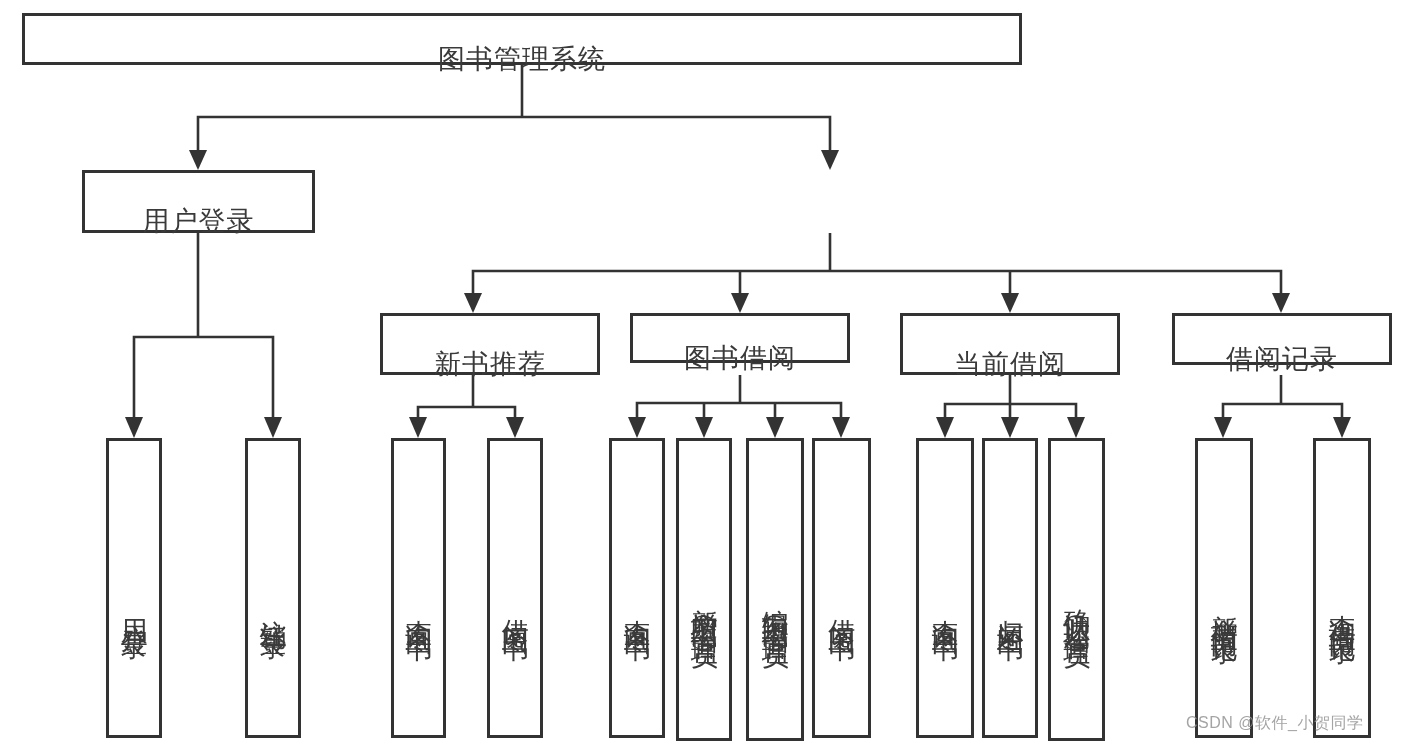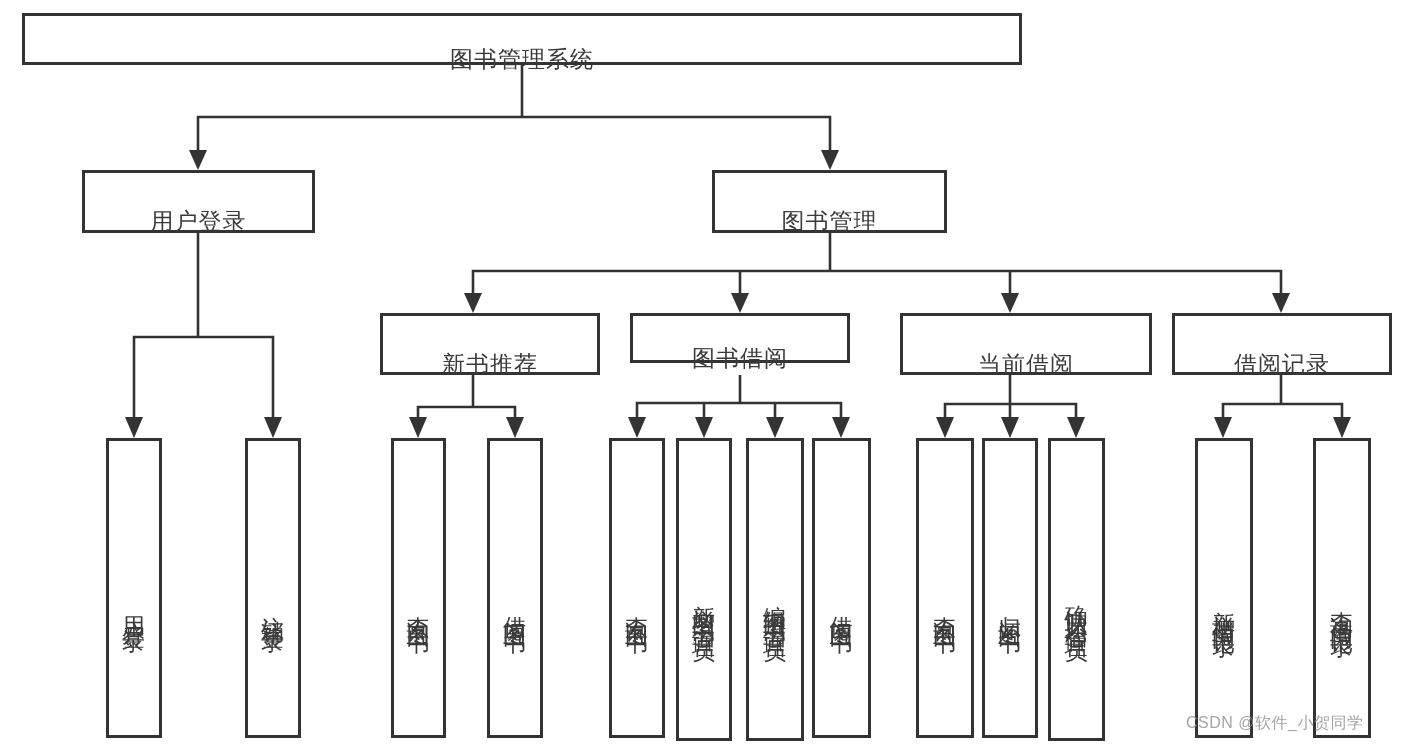--- a/index.html
+++ b/index.html
@@ -27,21 +27,21 @@
     position: absolute;
     box-sizing: border-box;
     background: #ffffff;
     border: 3px solid #333333;
     display: flex;
     align-items: center;
     justify-content: center;
   }
   .node .lbl {
     color: #3a3a3a;
-    font-size: 23px;
+    font-size: 27px;
     letter-spacing: 1px;
     white-space: nowrap;
     line-height: 1;
     margin-top: 40px;
   }
   .vnode .lbl {
     writing-mode: vertical-rl;
     text-orientation: mixed;
     letter-spacing: 5px;
     white-space: normal;
@@ -115,34 +115,31 @@
     </g>
   </svg>
 
   <div class="node" style="left:22px; top:13px; width:1000px; height:52px;">
     <span class="lbl">图书管理系统</span>
   </div>
 
   <div class="node" style="left:82px; top:170px; width:233px; height:63px;">
     <span class="lbl">用户登录</span>
   </div>
-  <div class="node" style="left:712px; top:170px; width:235px; height:63px;">
-    <span class="lbl">图书管理</span>
-  </div>
 
   <div class="node" style="left:380px; top:313px; width:220px; height:62px;">
     <span class="lbl">新书推荐</span>
   </div>
   <div class="node" style="left:630px; top:313px; width:220px; height:50px;">
     <span class="lbl">图书借阅</span>
   </div>
-  <div class="node" style="left:900px; top:313px; width:252px; height:62px;">
+  <div class="node" style="left:900px; top:313px; width:220px; height:62px;">
     <span class="lbl">当前借阅</span>
   </div>
-  <div class="node" style="left:1172px; top:313px; width:220px; height:62px;">
+  <div class="node" style="left:1172px; top:313px; width:220px; height:52px;">
     <span class="lbl">借阅记录</span>
   </div>
 
   <div class="node vnode" style="left:106px; top:438px; width:56px; height:300px;">
     <span class="lbl">用户登录</span>
   </div>
   <div class="node vnode" style="left:245px; top:438px; width:56px; height:300px;">
     <span class="lbl">注销登录</span>
   </div>
 

